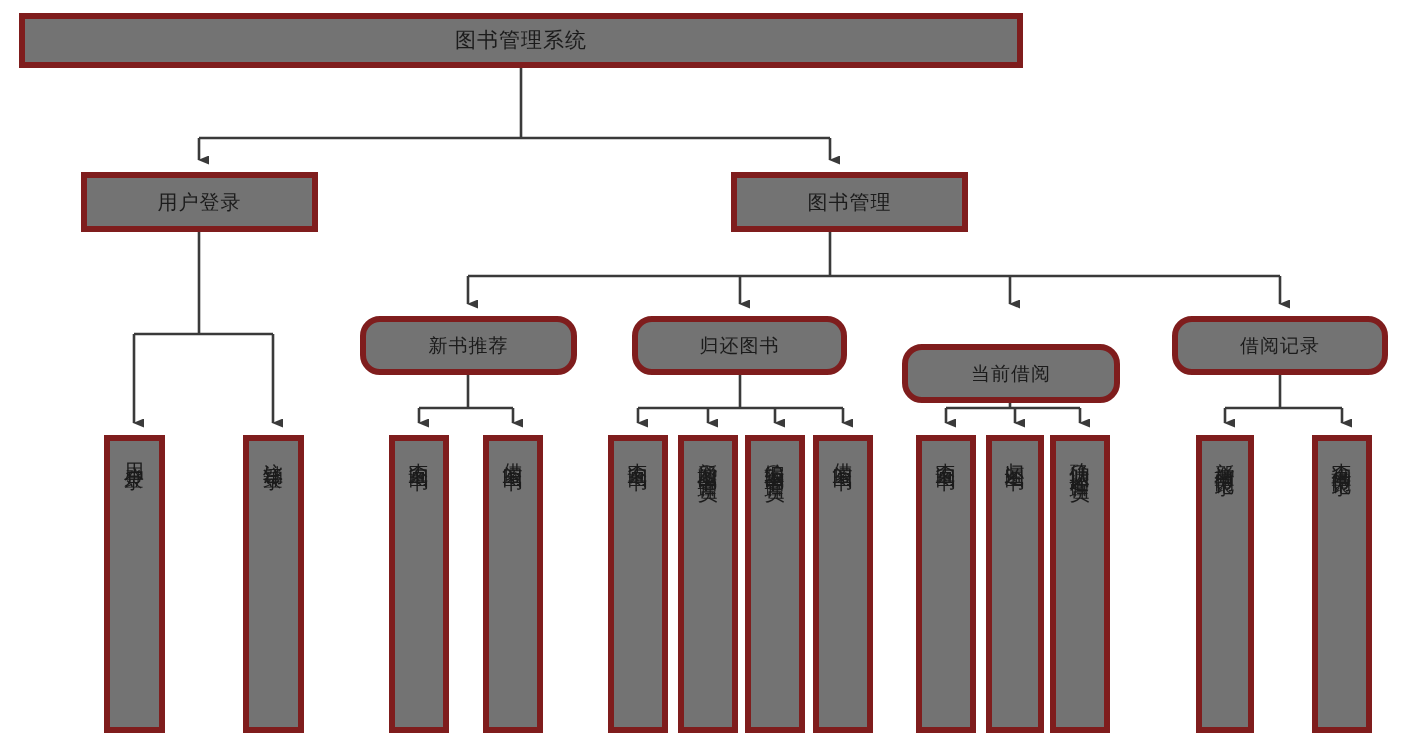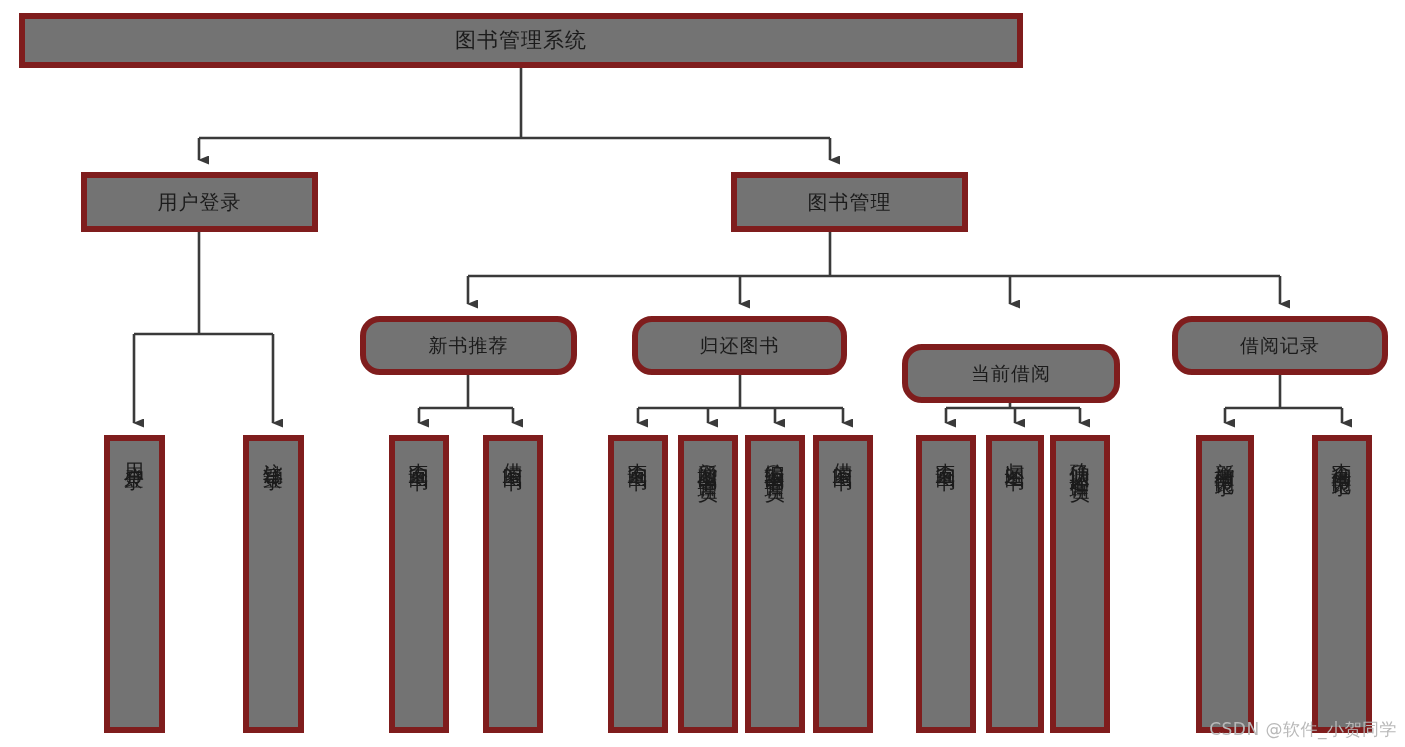--- a/index.html
+++ b/index.html
@@ -207,15 +207,14 @@
     <span class="node-label">确认归还（管理员）</span>
   </div>
 
   <div class="node leaf-node" style="left:1196px; top:435px; width:58px; height:298px;">
     <span class="node-label">新增借阅记录</span>
   </div>
   <div class="node leaf-node" style="left:1312px; top:435px; width:60px; height:298px;">
     <span class="node-label">查询借阅记录</span>
   </div>
 
-  <div id="watermark">CSDN @软件_小贺同学</div>
 
 </div>
 
 </body></html>

